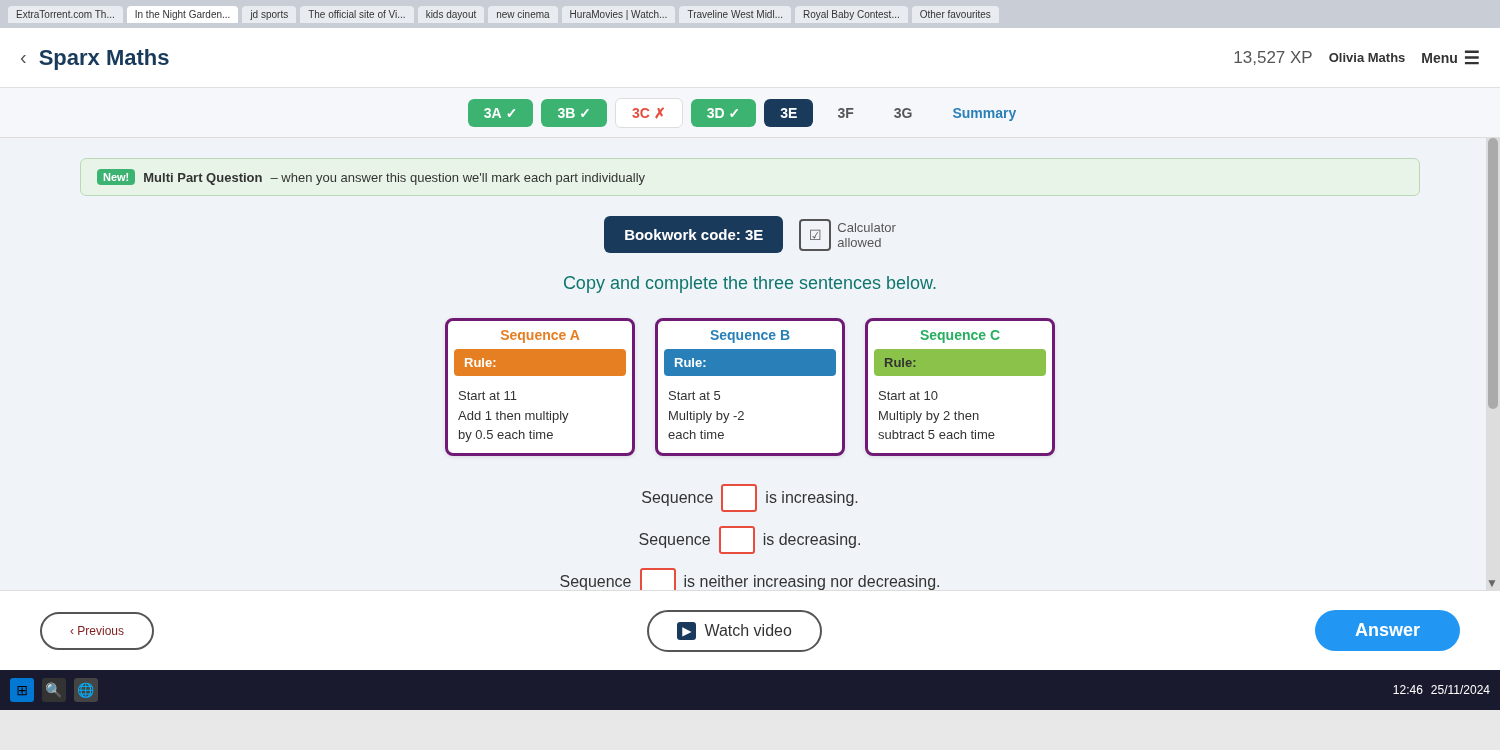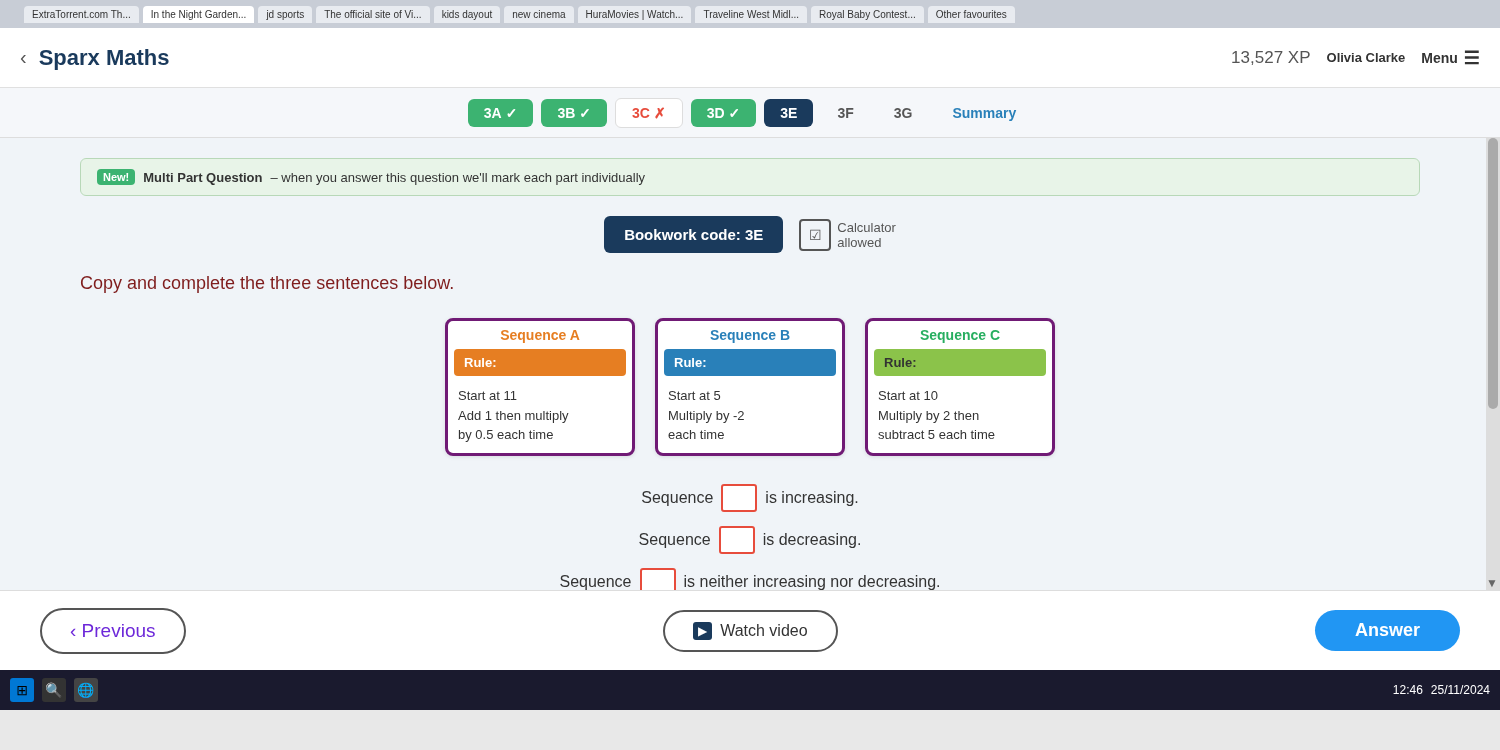--- a/index.html
+++ b/index.html
@@ -9,21 +9,21 @@
       width: 1500px;
       height: 750px;
       overflow: hidden;
       position: relative;
     }
     .browser-tabs-row {
       background: #c8cdd6;
       height: 28px;
       display: flex;
       align-items: center;
-      padding: 0 24px;
+      padding: 0 8px;
       gap: 4px;
       overflow: hidden;
     }
     .browser-tab-item {
       background: #e8ebf0;
       border-radius: 4px 4px 0 0;
       padding: 3px 8px;
       font-size: 10px;
       color: #333;
       white-space: nowrap;
@@ -191,22 +191,23 @@
       border: 2px solid #555;
       border-radius: 4px;
       display: flex;
       align-items: center;
       justify-content: center;
       font-size: 14px;
     }
 
     
     .question-text {
+      text-align: center;
       font-size: 18px;
-      color: #7f1d1d;
+      color: #0f766e;
       margin-bottom: 24px;
     }
 
     
     .sequences-row {
       display: flex;
       justify-content: center;
       gap: 20px;
       margin-bottom: 28px;
     }
@@ -297,22 +298,22 @@
       display: flex;
       align-items: center;
       justify-content: space-between;
       padding: 0 40px;
     }
     .prev-btn {
       background: #fff;
       border: 2px solid #555;
       border-radius: 25px;
       padding: 10px 28px;
-      font-size: 19px;
-      color: #6d28d9;
+      font-size: 12px;
+      color: #7f1d1d;
       cursor: pointer;
       display: flex;
       align-items: center;
       gap: 6px;
     }
     .watch-video-btn {
       background: #fff;
       border: 2px solid #555;
       border-radius: 25px;
       padding: 10px 28px;
@@ -373,21 +374,21 @@
 
 <div class="app-container">
 
   <div class="top-nav">
     <div class="nav-left">
       <span class="back-arrow">‹</span>
       <span class="brand-title">Sparx Maths</span>
     </div>
     <div class="nav-right">
       <span class="xp-text">13,527 XP</span>
-      <span class="user-name">Olivia Clarke</span>
+      <span class="user-name">Olivia Maths</span>
       <div class="menu-btn">
         <span>Menu</span>
         <span class="hamburger">☰</span>
       </div>
     </div>
   </div>
 
   <div class="tabs-row">
     <div class="task-tab tab-green">
       <span>3A</span>

